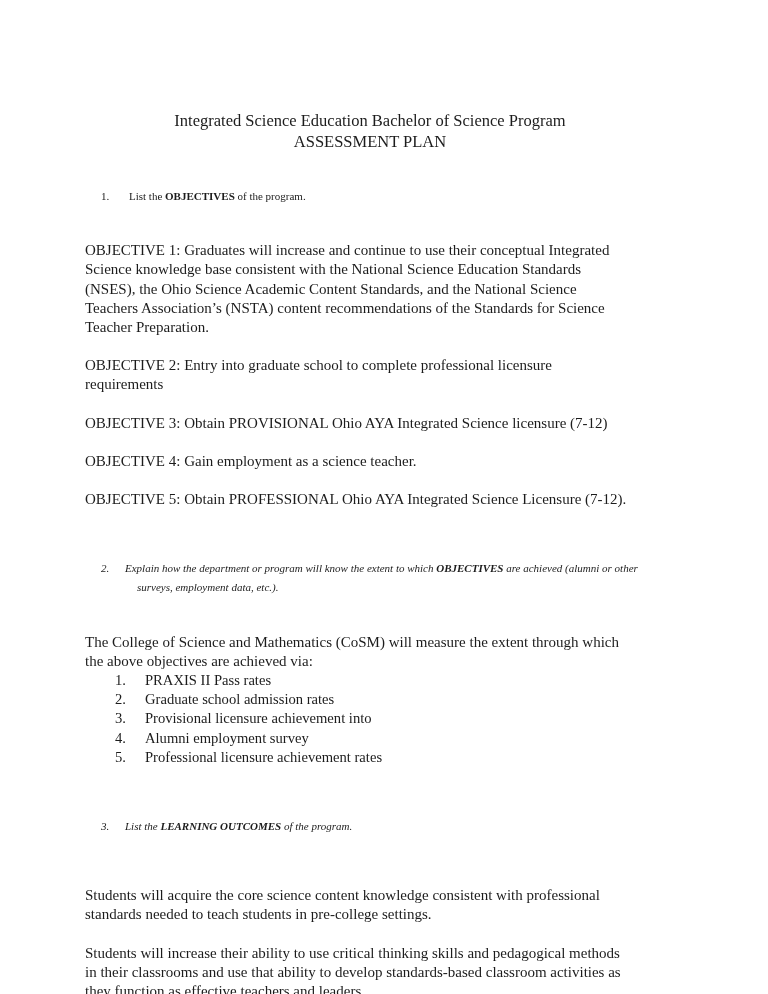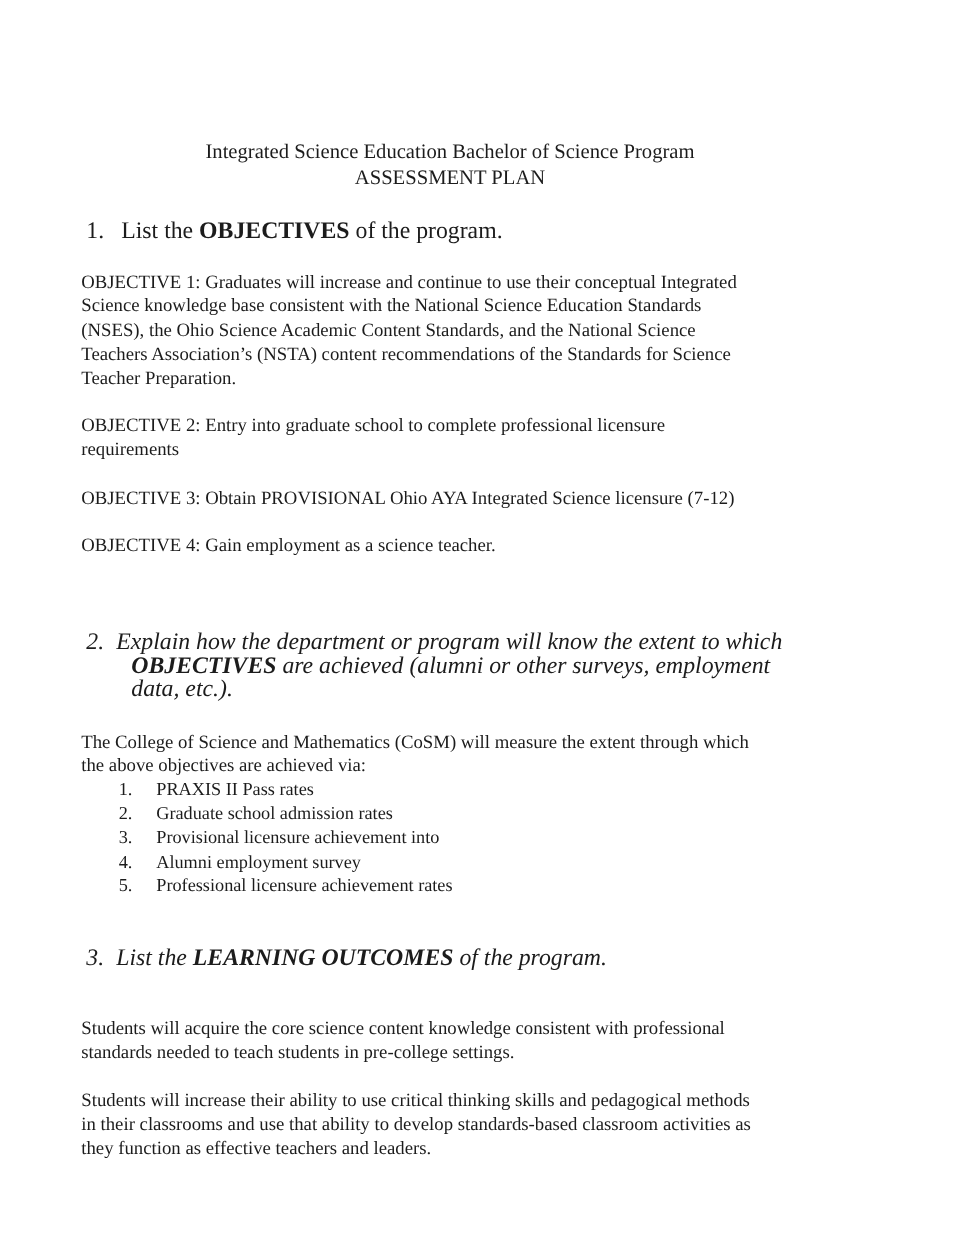--- a/index.html
+++ b/index.html
@@ -14,21 +14,21 @@
     font-family: "Liberation Serif", "DejaVu Serif", serif;
     color: #1c1c1c;
     -webkit-font-smoothing: antialiased;
     overflow: hidden;
   }
   .page {
     position: relative;
     width: 768px;
     height: 961px;
     box-sizing: border-box;
-    padding: 110px 113px 0 65px;
+    padding: 110px 113px 0 85px;
     background: #ffffff;
   }
   .doc-title {
     text-align: center;
     font-size: 16.5px;
     line-height: 21px;
     margin: 0 0 0 0;
     white-space: nowrap;
   }
   .doc-title .line {
@@ -41,22 +41,22 @@
     height: 15px;
   }
   p.para {
     margin: 0;
     font-size: 15px;
     line-height: 19.2px;
     max-width: 543px;
   }
   
   .question {
-    margin: 4px;
-    font-size: 19px;
+    margin: 16px;
+    font-size: 11px;
     line-height: 19.2px;
     padding-left: 28px;
     text-indent: -28px;
     max-width: 553px;
   }
   .question .num {
     display: inline-block;
     width: 28px;
     text-indent: 0;
   }
@@ -119,20 +119,21 @@
   <div class="gap"></div>
 
   <p class="para">OBJECTIVE 3: Obtain PROVISIONAL Ohio AYA Integrated Science licensure (7-12)</p>
 
   <div class="gap"></div>
 
   <p class="para">OBJECTIVE 4:  Gain employment as a science teacher.</p>
 
   <div class="gap"></div>
 
+  <p class="para">OBJECTIVE 5: Obtain PROFESSIONAL Ohio AYA Integrated Science Licensure (7-12).</p>
 
   <div class="gap"></div>
   <div class="gap-sm"></div>
 
   <p class="question q-wrap"><span class="num">2.</span><span>Explain how the department or program will know the extent to which </span><b>OBJECTIVES</b><span> are achieved (alumni or other surveys, employment data, etc.).</span></p>
 
   <div class="gap"></div>
 
   <p class="para">The College of Science and Mathematics (CoSM) will measure the extent through which the above objectives are achieved via:</p>
 

